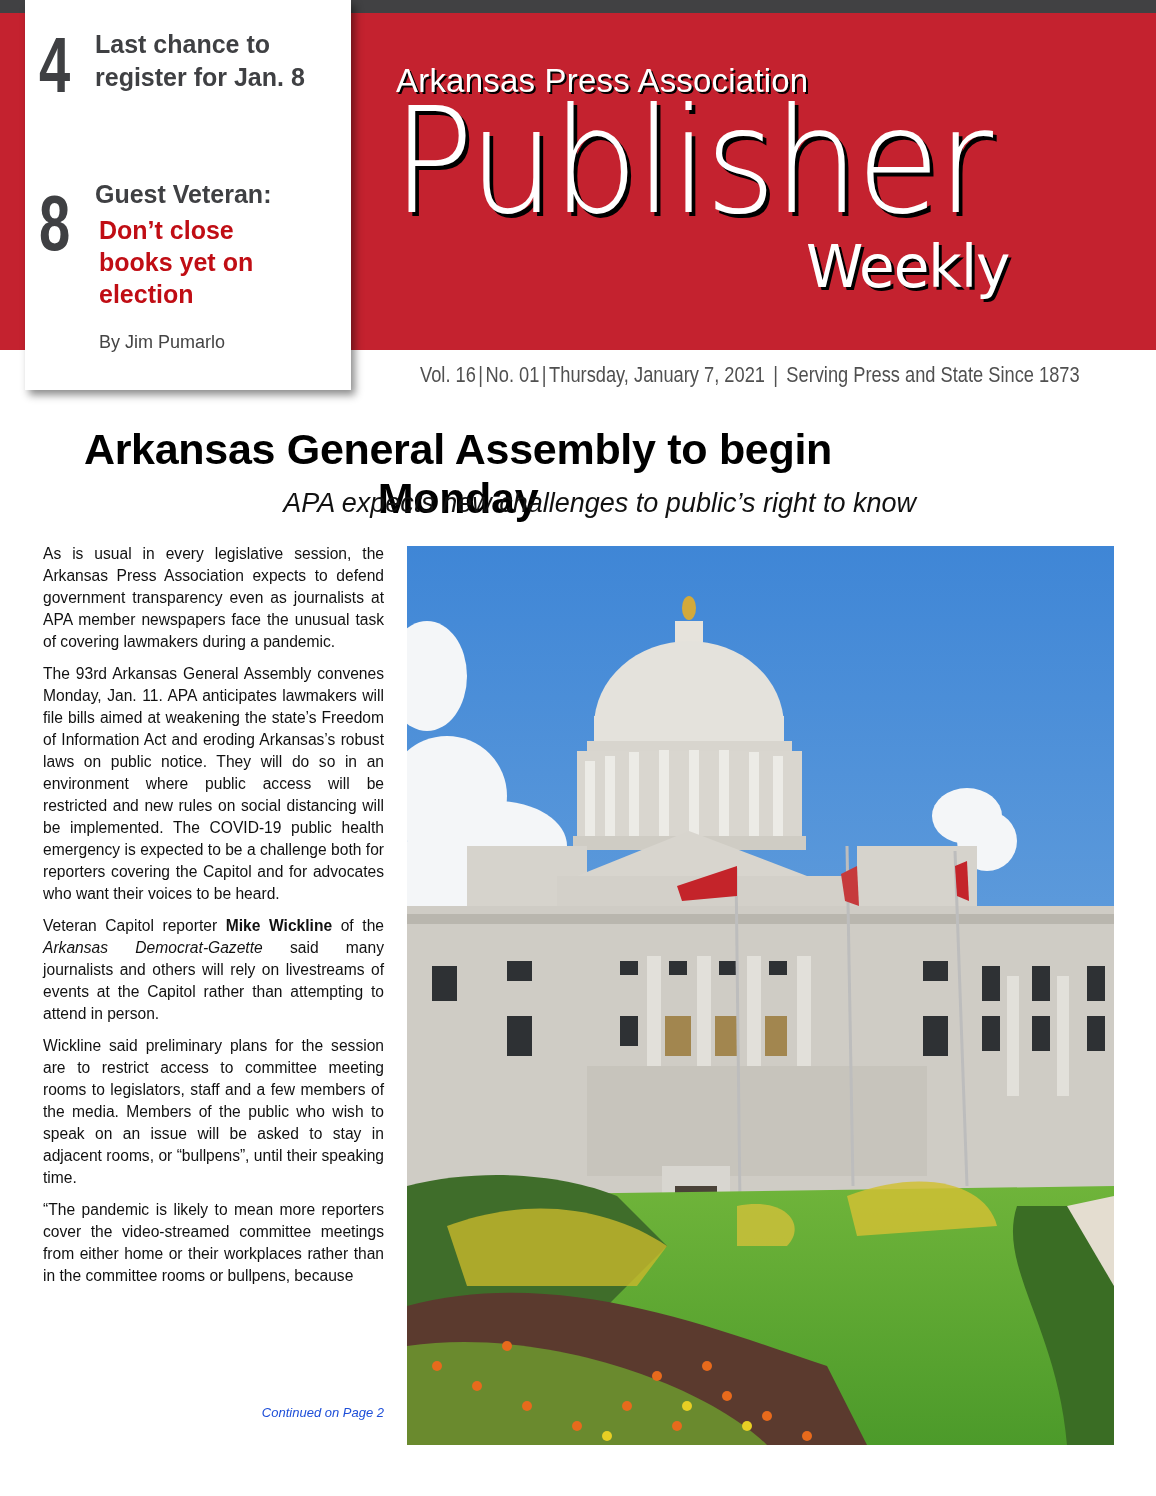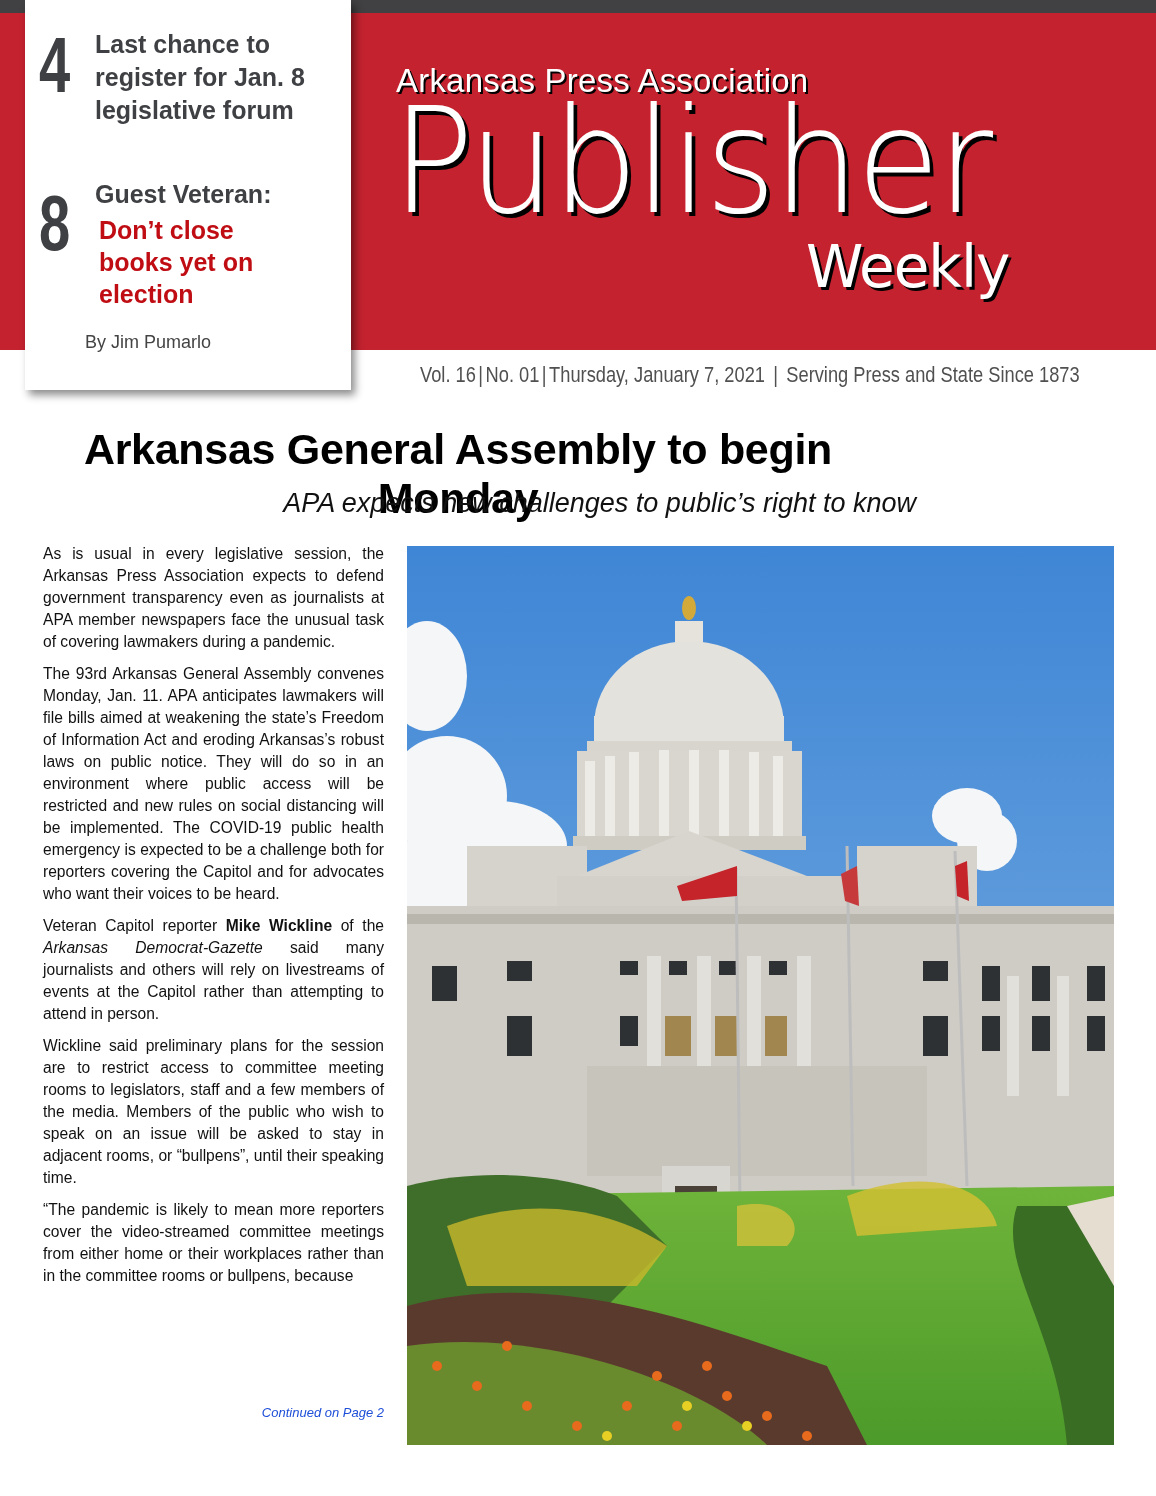--- a/index.html
+++ b/index.html
@@ -18,21 +18,21 @@
   .teaser .num {
     position: absolute; left: 14px;
     font-family: "Liberation Sans", sans-serif; font-weight: bold;
     color: #3f4043; font-size: 78px; line-height: 1; transform: scaleX(0.72); transform-origin: left top;
   }
   .teaser .txt {
     position: absolute; left: 70px;
     font-weight: bold; font-size: 25px; line-height: 33px; color: #3f4043;
   }
   .teaser .red { color: #c00d14; font-weight: bold; font-size: 25px; line-height: 32px; position: absolute; left: 74px; }
-  .teaser .byline { position: absolute; left: 60px; font-size: 18px; color: #444; }
+  .teaser .byline { position: absolute; left: 74px; font-size: 18px; color: #444; }
 
   .mast-org {
     position: absolute; left: 396px; top: 62px;
     font-family: "Liberation Sans", sans-serif; font-size: 33px; color: #fff;
     text-shadow: 2px 2px 0 #000; letter-spacing: 0.2px;
   }
   .mast-title {
     position: absolute; left: 392px; top: 88px;
     font-family: "DejaVu Sans", sans-serif; font-weight: 300; font-size: 146px; line-height: 1;
     color: #fff; letter-spacing: -3px;
@@ -82,21 +82,20 @@
 
 <div class="topbar"></div>
 <div class="masthead"></div>
 
 <div class="teaser-box">
   <div class="teaser" style="top:20px;">
     <div class="num" style="top:6px;">4</div>
     <div class="txt" style="top:0;margin-top:8px;">
       <div>Last chance to</div>
       <div>register for Jan. 8</div>
-      <div>legislative forum</div>
     </div>
   </div>
 
   <div class="teaser" style="top:178px;">
     <div class="num" style="top:6px;">8</div>
     <div class="txt" style="top:0;">Guest Veteran:</div>
     <div class="red" style="top:36px;">
       <div>Don’t close</div>
       <div>books yet on</div>
       <div>election</div>

